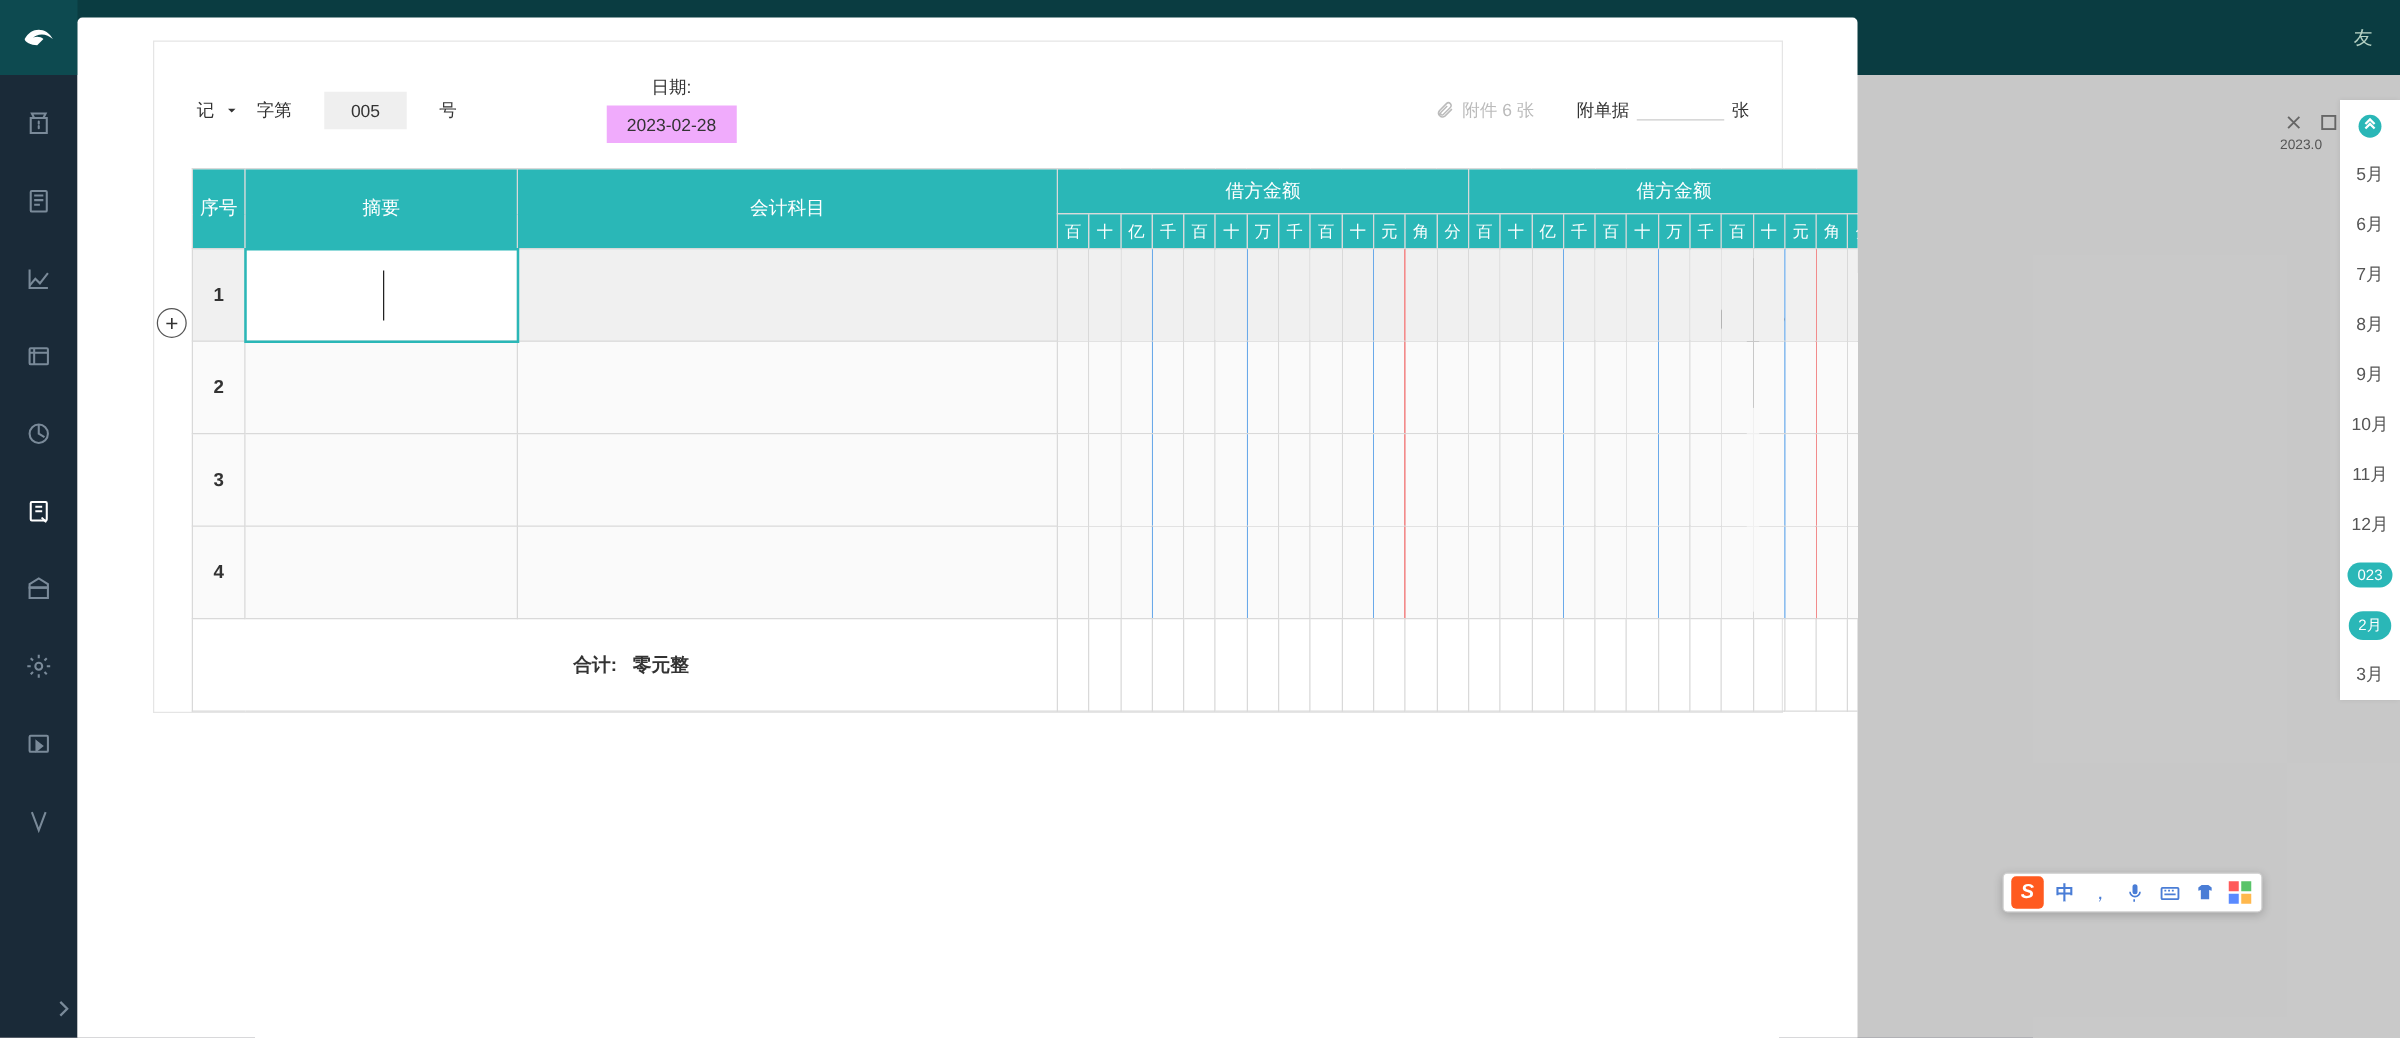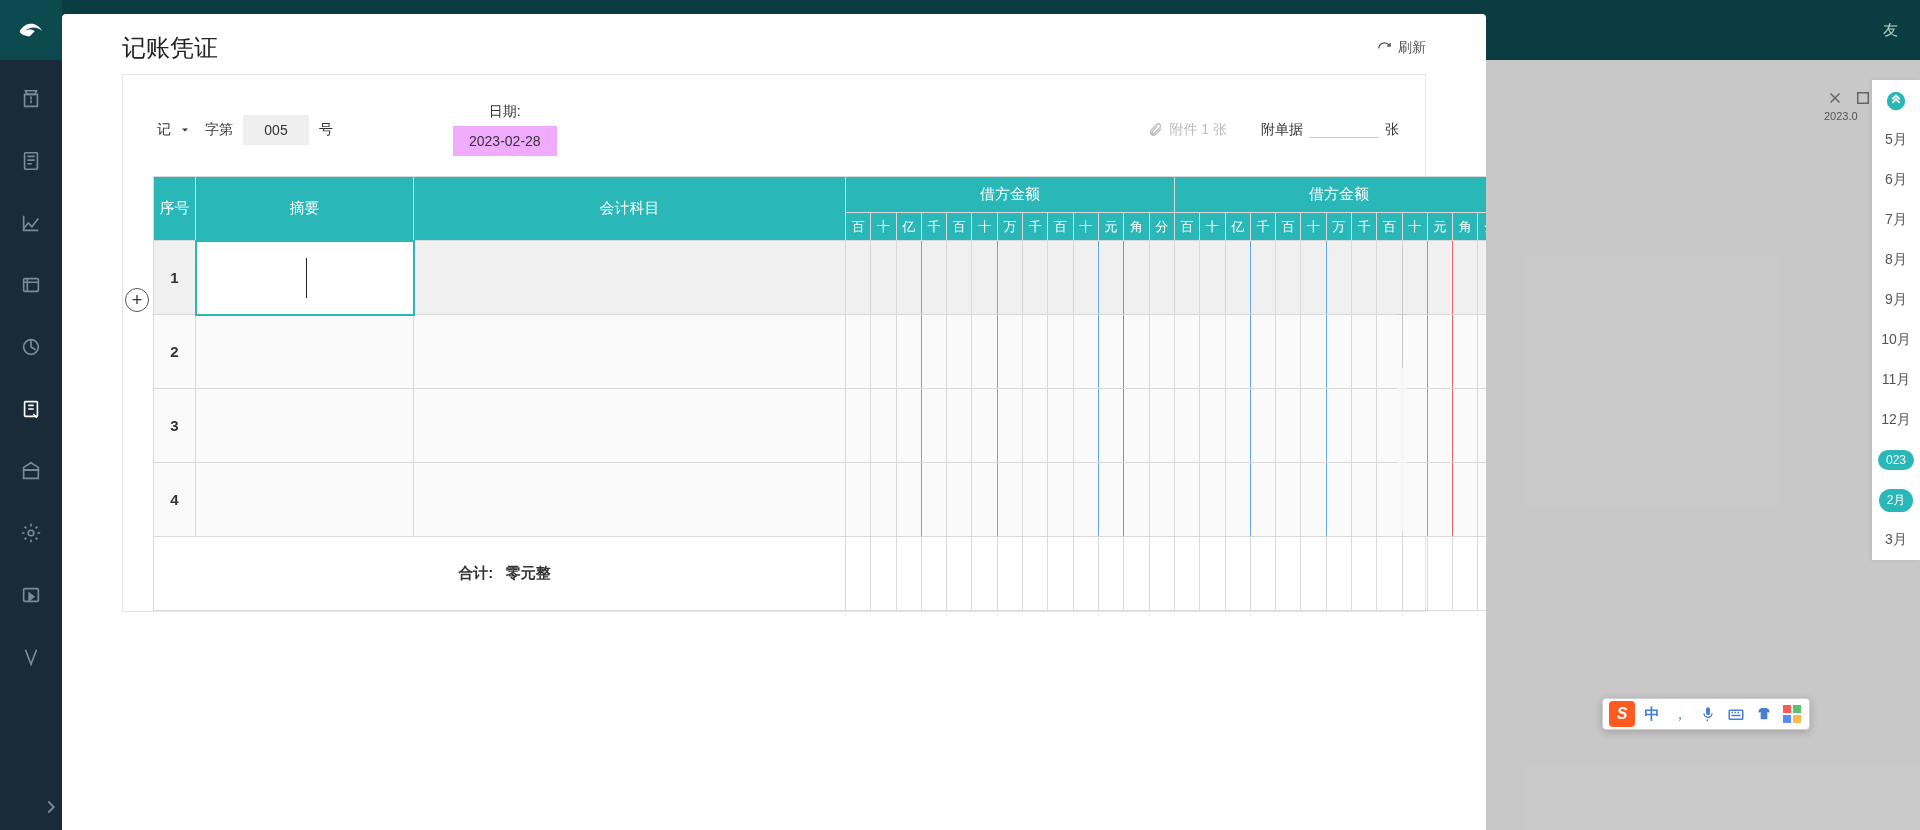--- a/index.html
+++ b/index.html
@@ -32,21 +32,21 @@
 .body-top { display:flex; justify-content:space-between; align-items:center; margin-bottom:10px; }
 .body-title { font-size:24px; font-weight:500; color:#222; }
 .refresh { display:flex; align-items:center; gap:6px; color:#555; font-size:14px; cursor:pointer; }
 .refresh svg { width:15px; height:15px; }
 
 .voucher-wrap { border:1px solid #e5e5e5; padding:28px 0 0 0; position:relative; }
 .voucher-meta { display:flex; align-items:center; padding:0 26px 20px 26px; font-size:14px; color:#333; }
 .meta-left { display:flex; align-items:center; gap:6px; }
 .meta-ji { display:inline-flex; align-items:center; gap:8px; padding:4px 8px; background:#fff; }
 .meta-ji svg{ width:12px; height:12px; fill:#333; }
-.meta-no { display:inline-block; width:66px; height:30px; line-height:30px; text-align:center; background:#efefef; margin:0 4px; }
+.meta-no { display:inline-block; width:66px; height:30px; line-height:30px; text-align:center; background:#efefef; margin:0 20px; }
 .meta-date { margin-left:120px; display:flex; align-items:center; gap:5px;flex-direction:column; }
 .meta-date .dval { display:inline-block; height:30px; line-height:30px; padding:0 16px; background:#f0abfc; }
 .meta-right { margin-left:auto; display:flex; align-items:center; gap:34px; color:#888; }
 .meta-right .attach { display:flex; align-items:center; gap:6px; color:#bbb; }
 .meta-right .attlink { color:#bbb; }
 .meta-right .bills { color:#333; display:flex; align-items:center; gap:6px; }
 .meta-right .bills input { border:none; border-bottom:1px solid #ccc; width:70px; text-align:center; outline:none; font-size:14px; }
 
 
 .tbl-outer { position:relative; padding:0 30px; }
@@ -176,29 +176,20 @@
     </div>
   <div class="pitem badge">
       <span>2月</span>
     </div>
   <div class="pitem">3月</div>
 </div>
 
 <div class="overlay"></div>
 <div class="modal">
   <div class="modal-body">
-    <div class="body-top">
-      <div class="body-title">记账凭证</div>
-      <div class="refresh">
-        <svg viewBox="0 0 24 24" fill="none" stroke="currentColor" stroke-width="2">
-            <path d="M3 12a9 9 0 0 1 15-6.7L21 8M21 3v5h-5"></path>
-          </svg>
-        <span>刷新</span>
-      </div>
-    </div>
 
     <div class="voucher-wrap">
       <div class="voucher-meta">
         <div class="meta-left">
           <span class="meta-ji">
             <span>记</span>
             <svg viewBox="0 0 24 24">
                 <path d="M6 9l6 6 6-6z"></path>
               </svg>
           </span>
@@ -208,21 +199,21 @@
         </div>
         <div class="meta-date">
           <span>日期:</span>
           <span class="dval">2023-02-28</span>
         </div>
         <div class="meta-right">
           <span class="attach">
             <svg width="15" height="15" viewBox="0 0 24 24" fill="none" stroke="currentColor" stroke-width="2">
                 <path d="M21 11l-9 9a5 5 0 0 1-7-7l9-9a3.5 3.5 0 0 1 5 5l-9 9a2 2 0 0 1-3-3l8-8"></path>
               </svg>
-            <span class="attlink">附件 1 张</span>
+            <span class="attlink">附件 6 张</span>
           </span>
           <span class="bills">
             <span>附单据</span>
             <input type="text" style="">
             <span>张</span>
           </span>
         </div>
       </div>
 
       <div class="tbl-outer">

